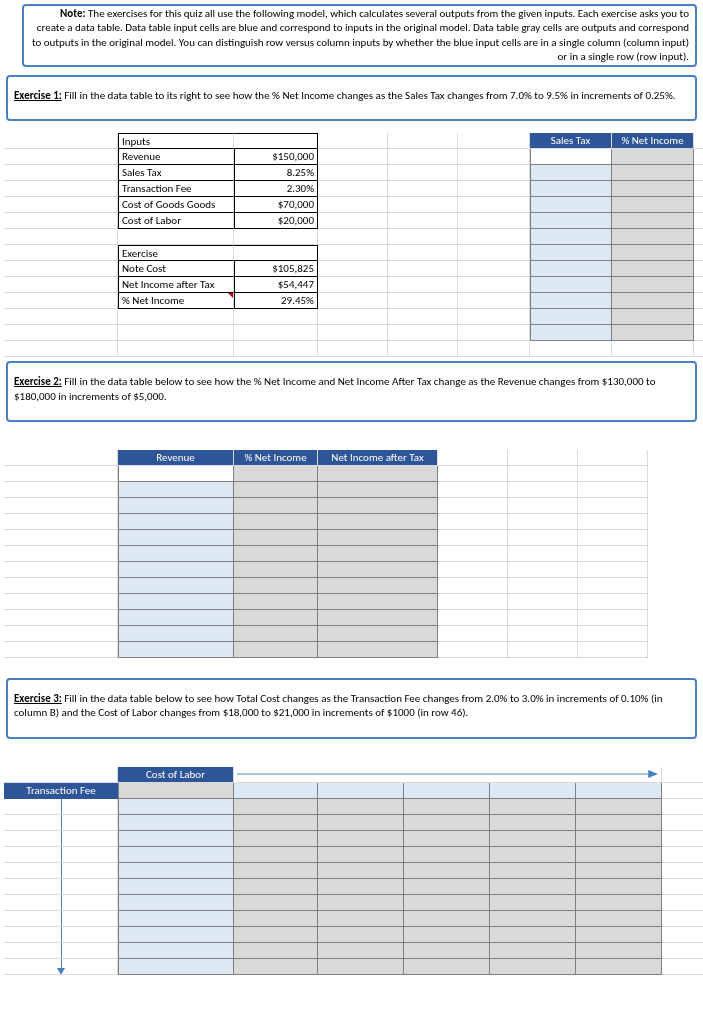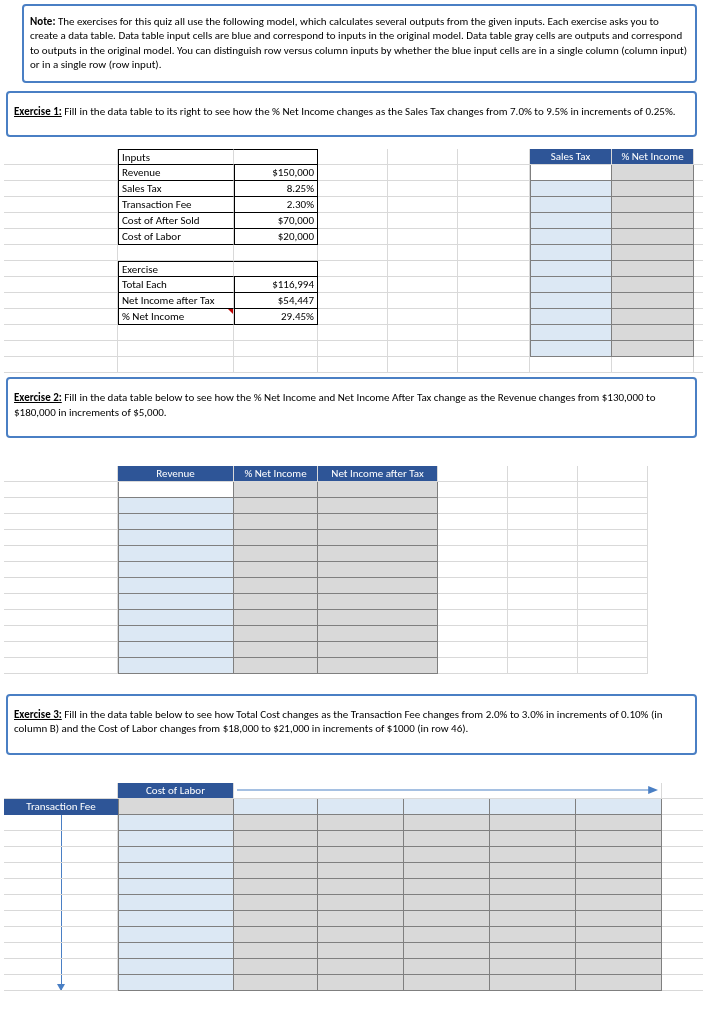--- a/index.html
+++ b/index.html
@@ -7,24 +7,25 @@
   padding: 4px;
   font-family: Calibri, Arial, sans-serif;
   font-size: 11px;
   background: #fff;
   width: 703px;
   box-sizing: border-box;
 }
 .note-box {
   border: 2px solid #4a7fc4;
   border-radius: 4px;
-  padding: 9px 6px;
+  padding: 1px 6px;
   margin: 0 2px 8px 18px;
   line-height: 1.3;
   font-size: 11px;
+  text-align: right;
 }
 .ex-box {
   border: 2px solid #4a7fc4;
   border-radius: 4px;
   padding: 12px 6px 16px 6px;
   margin: 4px 2px 12px 2px;
   line-height: 1.3;
   font-size: 11px;
 }
 .ex-title { font-weight: bold; text-decoration: underline; }
@@ -164,21 +165,21 @@
   <div class="cell border-l border-b">Transaction Fee</div>
   <div class="cell right border-r border-b border-l">2.30%</div>
   <div class="cell"></div>
     <div class="cell"></div>
     <div class="cell"></div>
   <div class="cell lblue thin-l thin-r thin-b"></div>
   <div class="cell gray thin-r thin-b"></div>
   <div class="cell"></div>
 
   <div class="cell"></div>
-  <div class="cell border-l border-b">Cost of After Sold</div>
+  <div class="cell border-l border-b">Cost of Goods Goods</div>
   <div class="cell right border-r border-b border-l">$70,000</div>
   <div class="cell"></div>
     <div class="cell"></div>
     <div class="cell"></div>
   <div class="cell lblue thin-l thin-r thin-b"></div>
   <div class="cell gray thin-r thin-b"></div>
   <div class="cell"></div>
 
   <div class="cell"></div>
   <div class="cell border-l border-b">Cost of Labor</div>
@@ -204,22 +205,22 @@
   <div class="cell bold border-t border-l border-b">Exercise</div>
   <div class="cell border-t border-r border-b"></div>
   <div class="cell"></div>
     <div class="cell"></div>
     <div class="cell"></div>
   <div class="cell lblue thin-l thin-r thin-b"></div>
   <div class="cell gray thin-r thin-b"></div>
   <div class="cell"></div>
 
   <div class="cell"></div>
-  <div class="cell border-l border-b">Total Each</div>
-  <div class="cell right border-r border-b border-l">$116,994</div>
+  <div class="cell border-l border-b">Note Cost</div>
+  <div class="cell right border-r border-b border-l">$105,825</div>
   <div class="cell"></div>
     <div class="cell"></div>
     <div class="cell"></div>
   <div class="cell lblue thin-l thin-r thin-b"></div>
   <div class="cell gray thin-r thin-b"></div>
   <div class="cell"></div>
 
   <div class="cell"></div>
   <div class="cell border-l border-b">Net Income after Tax</div>
   <div class="cell right border-r border-b border-l">$54,447</div>

